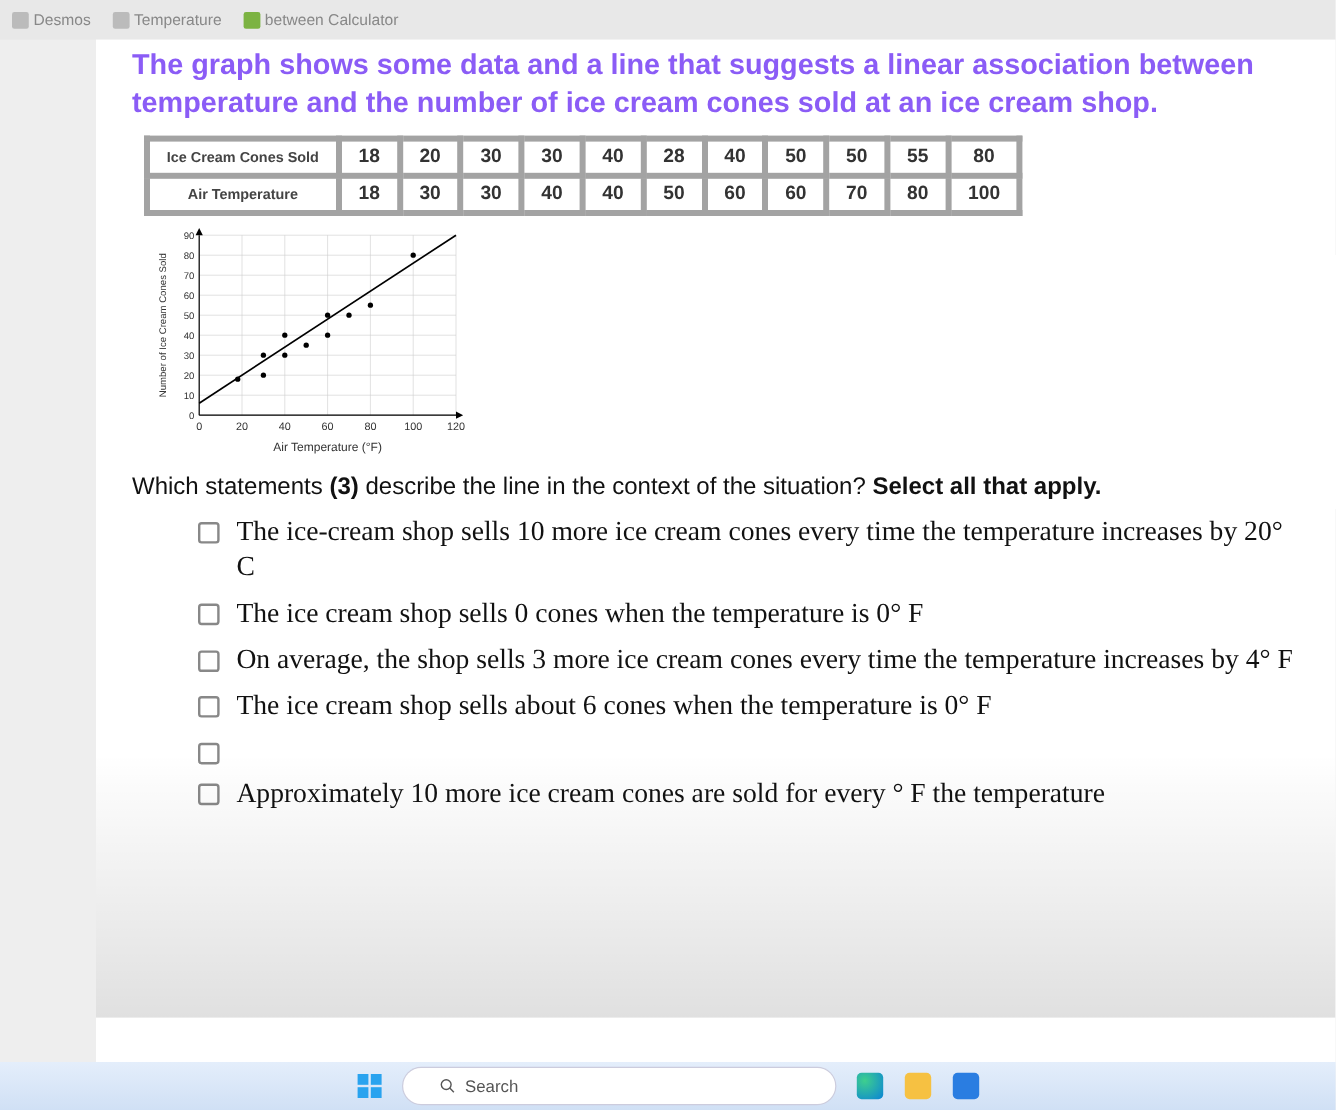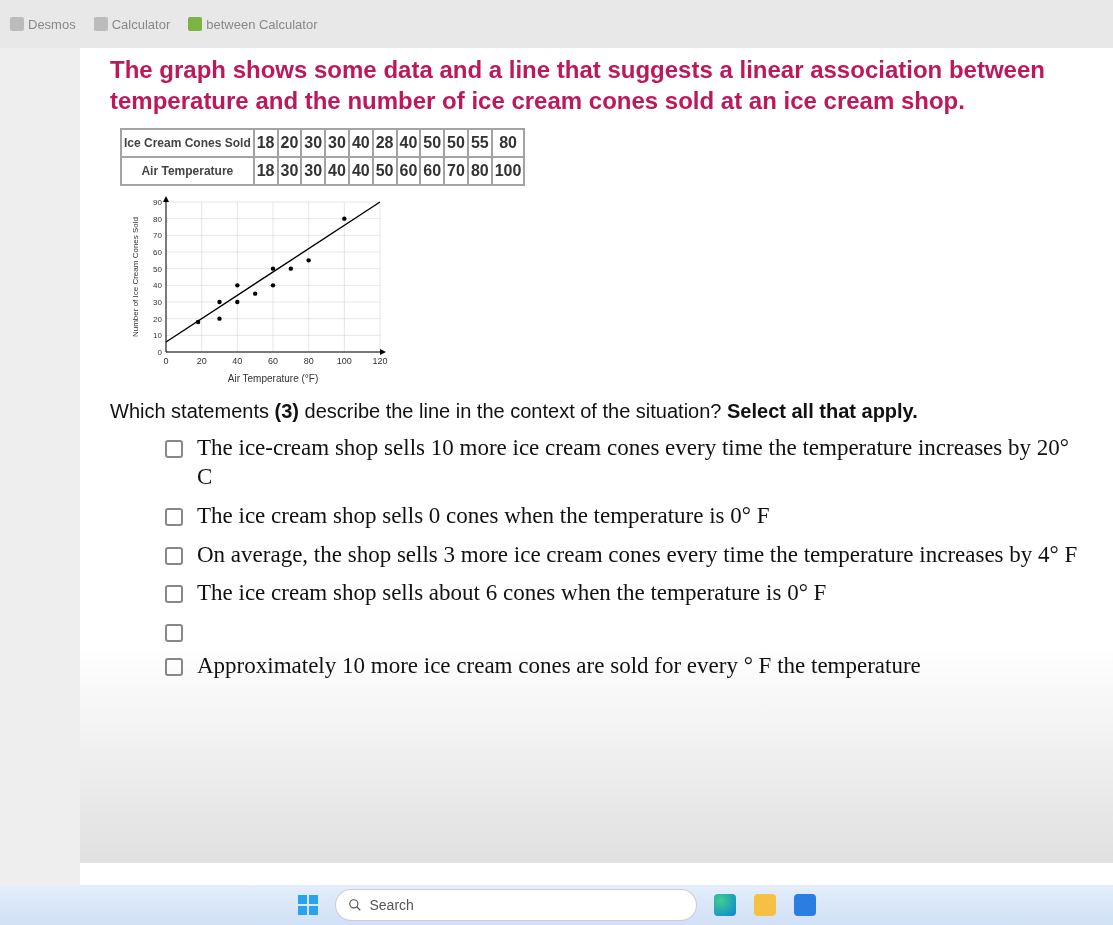--- a/index.html
+++ b/index.html
@@ -1,49 +1,49 @@
 <!DOCTYPE html>
 <html><head>
 <meta charset="utf-8">
 <style>
   * { box-sizing: border-box; }
   html, body { margin:0; padding:0; width:1113px; height:925px; font-family: Arial, Helvetica, sans-serif; }
   body { background:#eee; }
-  .top-tabs { height:48px; background:#e8e8e8; display:flex; align-items:center; gap:18px; padding:0 10px; color:#888; font-size:13px;}
+  .top-tabs { height:33px; background:#e8e8e8; display:flex; align-items:center; gap:18px; padding:0 10px; color:#888; font-size:13px;}
   .top-tabs .tab { display:flex; align-items:center; gap:4px; }
   .tab-icon { width:14px; height:14px; background:#bbb; border-radius:2px; }
   .tab-icon.green { background:#7cb342; }
   .page {
     margin: 0 0 0 80px;
     padding: 6px 30px 0 30px;
     background: #fff;
     height: 855px;
     color:#222;
     position:relative;
     overflow:hidden;
     transform-origin: top center;
     perspective: 1000px;
   }
-  .problem-text { font-size:24px; font-weight:700; line-height:1.3; color:#be185d; margin-bottom:12px;}
+  .problem-text { font-size:24px; font-weight:700; line-height:1.3; color:#8b5cf6; margin-bottom:12px;}
   table.data { border-collapse: collapse; margin:4px 0 10px 10px;}
-  table.data td { border:2px solid #a3a3a3; padding:4px 2px; font-size:16px; text-align:center; font-weight:600; color:#333;}
+  table.data td { border:5px solid #a3a3a3; padding:4px 14px; font-size:16px; text-align:center; font-weight:600; color:#333;}
   table.data td.header { font-size:12px; font-weight:600; color:#444; line-height:1.1; min-width:70px;}
   .chart-wrap { margin:0 0 8px 18px; }
   .question { font-size:20px; color:#111; margin:6px 0 10px 0; line-height:1.3;}
   .question .bold { font-weight:700;}
   .option { display:flex; align-items:flex-start; gap:14px; margin:6px 0 10px 20px;padding-left:35px;}
   .checkbox { flex:0 0 18px; width:18px; height:18px; border:2px solid #888; border-radius:3px; margin-top:6px; background:#fff;}
   .option-text { font-size:23px; color:#111; font-weight:500; line-height:1.25;}
   .math { font-family: 'Times New Roman', serif; }
   .taskbar {
     position:absolute; left:0; right:0; bottom:0; height:40px;
     background:linear-gradient(#e4eefb, #d0e0f5);
     display:flex; align-items:center; justify-content:center; gap:18px;
   }
-  .search-pill { width:360px; height:30px; background:#fff; border-radius:15px; display:flex; align-items:center; padding:0 12px; gap:8px; color:#555; font-size:14px; box-shadow:0 0 0 1px #ccd;}
+  .search-pill { width:360px; height:30px; background:#fff; border-radius:15px; display:flex; align-items:center; padding:0 30px; gap:8px; color:#555; font-size:14px; box-shadow:0 0 0 1px #ccd;}
   .start-icon { width:20px; height:20px; display:grid; grid-template:1fr 1fr/1fr 1fr; gap:2px;}
   .start-icon span:nth-child(1){background:#29a3ef;} 
   .start-icon span:nth-child(2){background:#29a3ef;} 
   .start-icon span:nth-child(3){background:#29a3ef;} 
   .start-icon span:nth-child(4){background:#29a3ef;}
   .tray-icon { width:22px; height:22px; border-radius:4px; }
   .tray-icon.edge { background: radial-gradient(circle at 30% 30%, #3ecf8e, #0a84d6);}
   .tray-icon.files { background:#f6c142;}
   .tray-icon.store { background:#2a7de1;}
   .page::after{
@@ -55,21 +55,21 @@
 </head>
 <body>
 
 <div class="top-tabs">
   <div class="tab">
     <span class="tab-icon"></span>
     <span>Desmos</span>
   </div>
   <div class="tab">
     <span class="tab-icon"></span>
-    <span>Calculator</span>
+    <span>Temperature</span>
   </div>
   <div class="tab">
     <span class="tab-icon green"></span>
     <span>between Calculator</span>
   </div>
 </div>
 
 <div class="page">
 
   <div class="problem-text">

